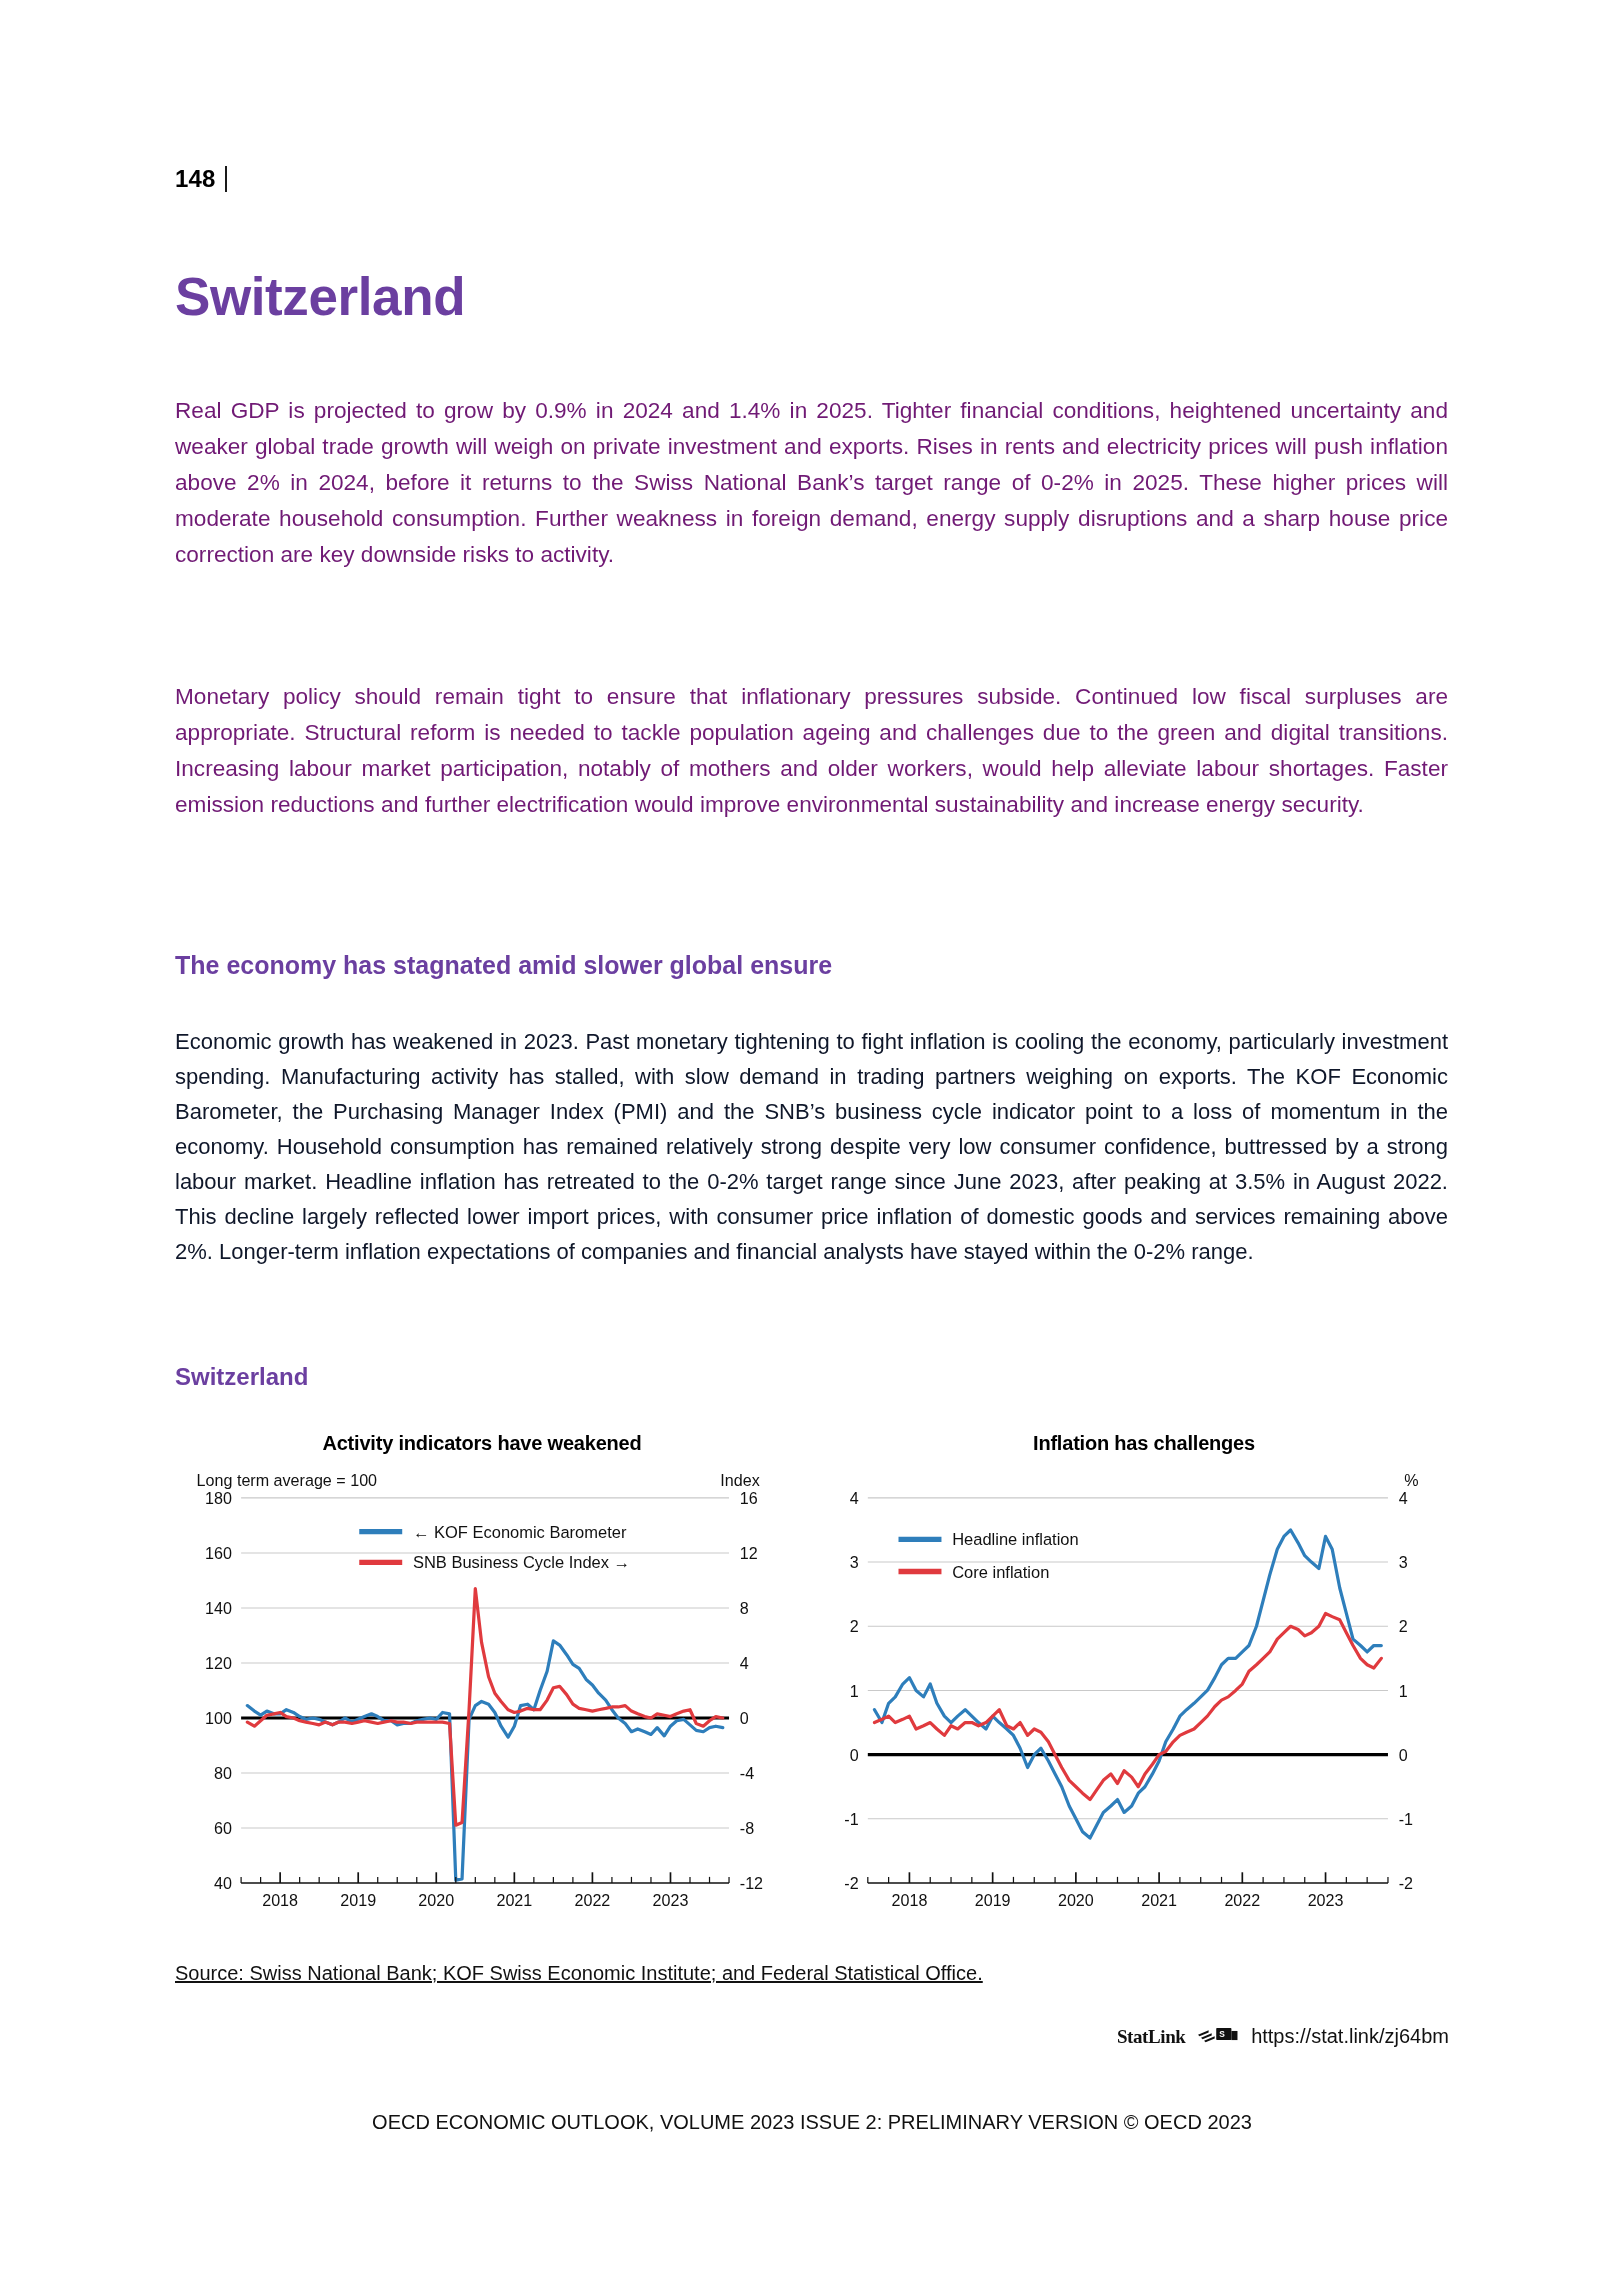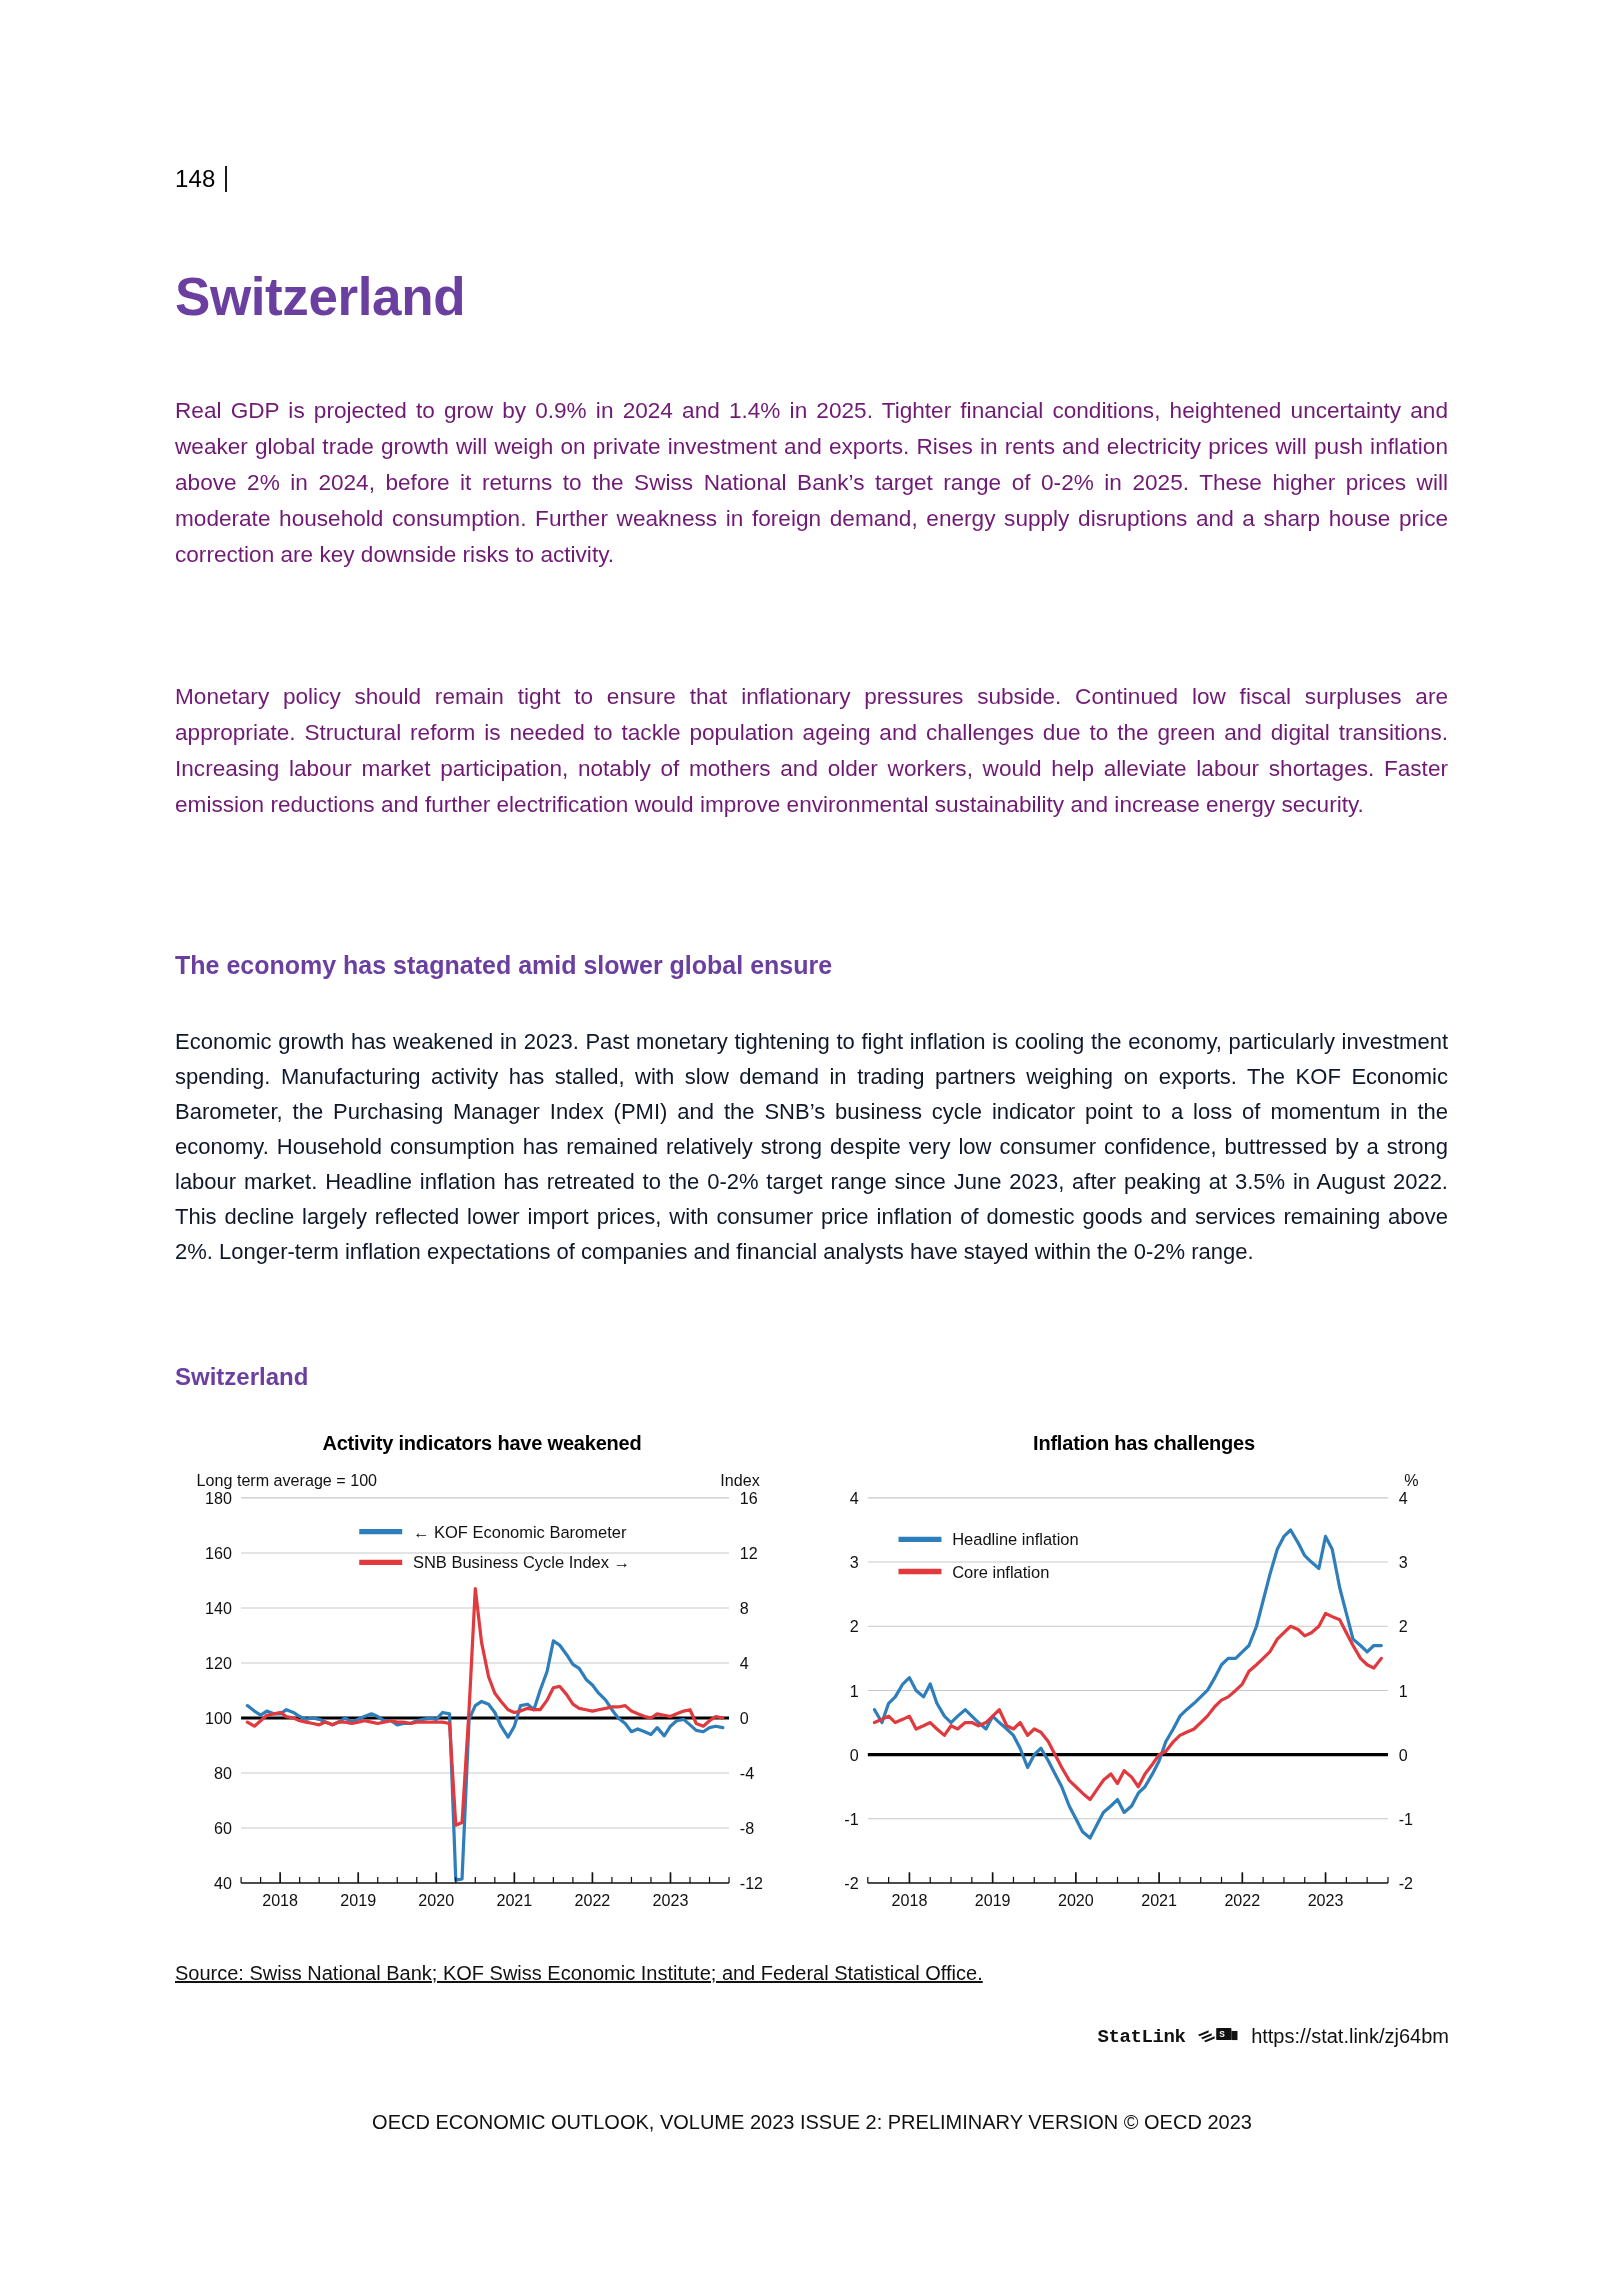--- a/index.html
+++ b/index.html
@@ -10,21 +10,21 @@
     position:relative;
     overflow:hidden;
   }
   .page { position:absolute; inset:0; }
 
   
   .pagenum-row {
     position:absolute; left:175px; top:165px;
     display:flex; align-items:center; gap:9.2px;
   }
-  .pagenum { font-size:24px; font-weight:normal; letter-spacing:0.2px;text-align:right; }
+  .pagenum { font-size:24px; font-weight:bold; letter-spacing:0.2px;text-align:right; }
   .pagenum-rule { display:block; width:2.3px; height:26px; background:#1a1a1a; }
 
   .country-title {
     position:absolute; left:175px; top:230px;
     font-size:53px; font-weight:bold; color:#6B3FA0;
     letter-spacing:-0.4px;
   }
 
   
   .intro {
@@ -65,21 +65,21 @@
 
   .source {
     position:absolute; left:175px; top:1962px;
     font-size:20px; color:#111;text-decoration:underline;
   }
   .statlink {
     position:absolute; right:175px; top:2024px;
     display:flex; align-items:center; gap:12.3px;
     font-size:19px; color:#111;
   }
-  .statlink-word { font-family:Liberation Mono, monospace; font-weight:bold; font-size:19px; letter-spacing:-0.4px; }
+  .statlink-word { font-family:Liberation Serif, serif; font-weight:bold; font-size:19px; letter-spacing:-0.4px; }
   .statlink-mark { display:inline-block; }
   .statlink-url { font-size:20px; }
 
   .footer {
     position:absolute; left:0; right:0; top:2111px;
     text-align:center; font-size:20px; color:#111;
   }
 
   svg text { font-family:"Liberation Sans", sans-serif; }
   .ax-lab  { font-size:21px; fill:#111; }

